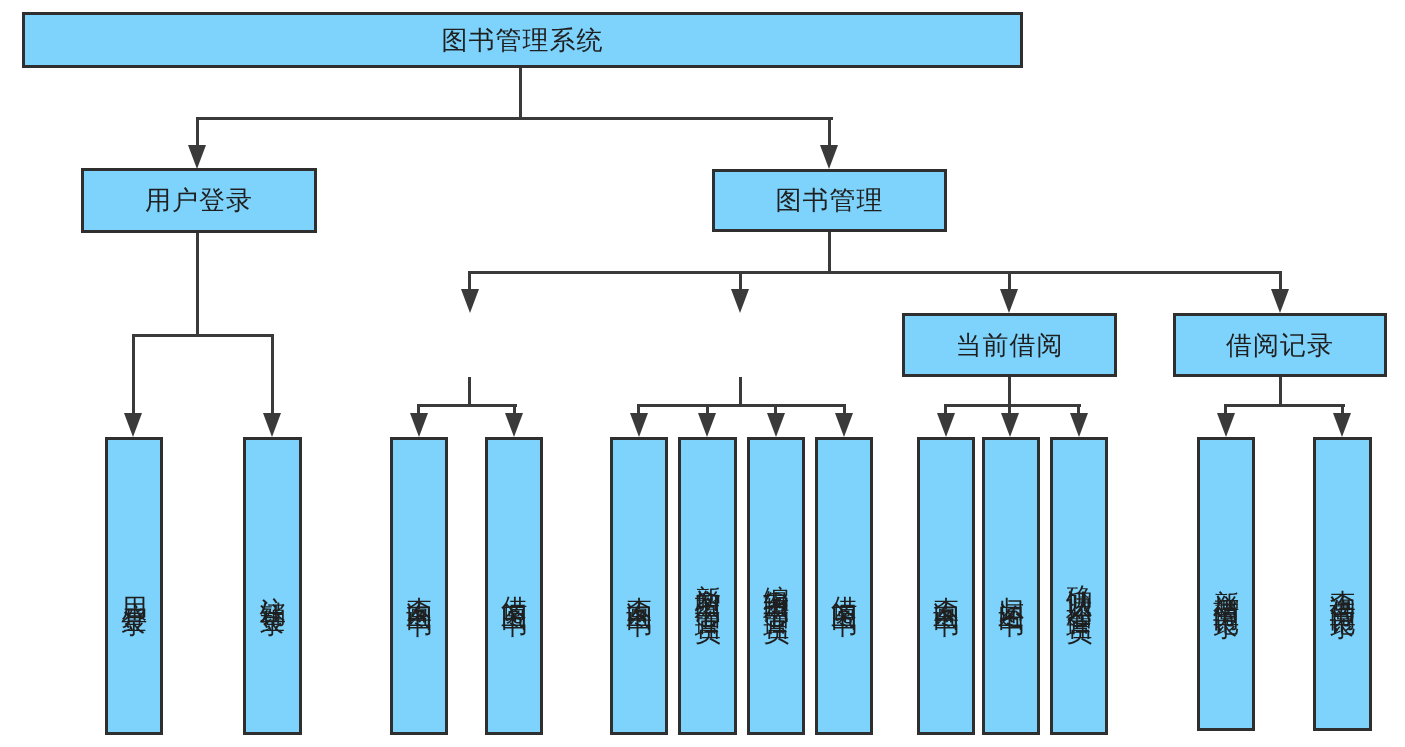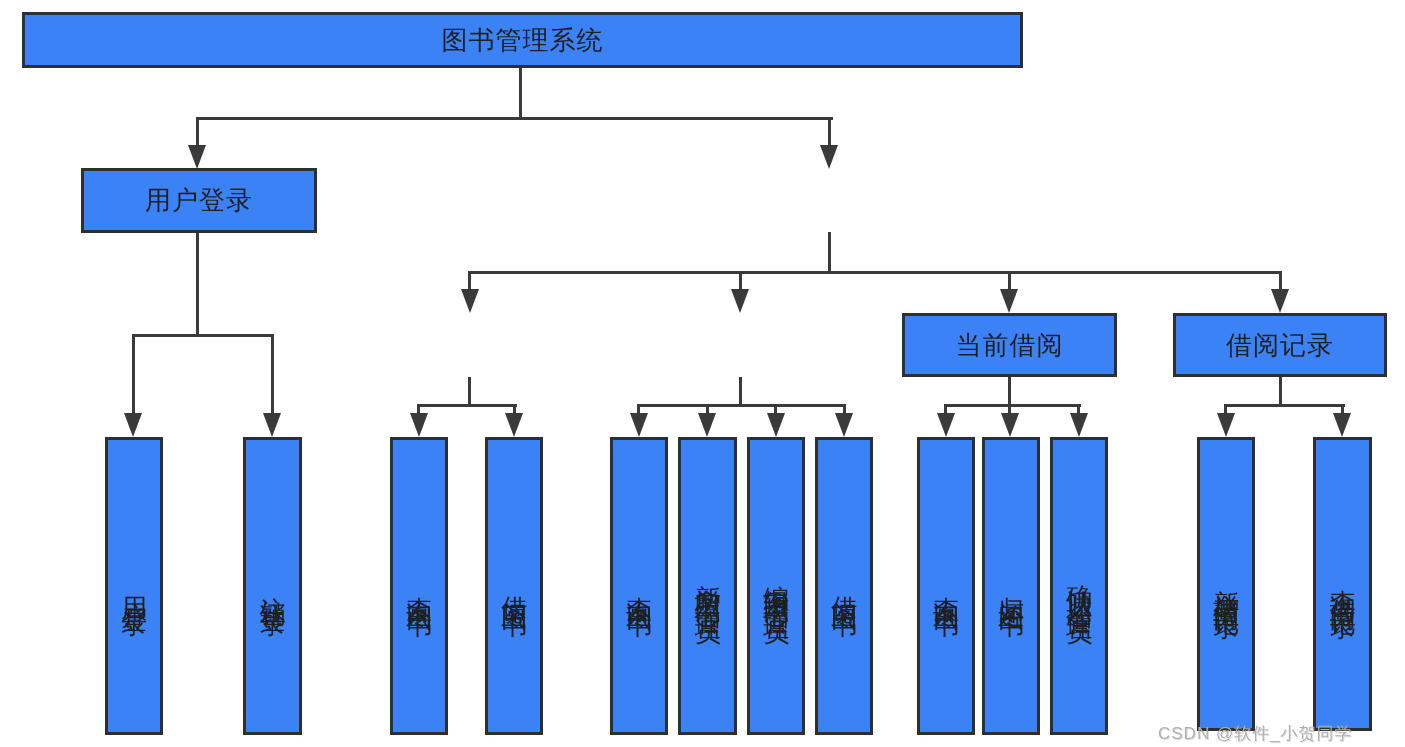--- a/index.html
+++ b/index.html
@@ -13,21 +13,21 @@
     width: 1405px;
     height: 747px;
     background: #ffffff;
     font-family: "Liberation Sans", "DejaVu Sans", sans-serif;
     color: #1f1f1f;
     overflow: hidden;
   }
   .node {
     position: absolute;
     border: 3px solid #2f2f2f;
-    background: #3b82f6;
+    background: #7dd3fc;
     display: flex;
     align-items: center;
     justify-content: center;
     font-size: 26px;
     letter-spacing: 1px;
     z-index: 2;
     text-align: right;
   }
   .vbox {
     border-width: 3px;
@@ -74,20 +74,21 @@
 </style>
 </head>
 <body>
 
 <div id="canvas">
 
   <div class="node" style="left:22px; top:12px; width:1001px; height:56px;">图书管理系统</div>
 
   <div class="node" style="left:81px; top:168px; width:236px; height:65px;">用户登录</div>
 
+  <div class="node" style="left:712px; top:169px; width:235px; height:63px;">图书管理</div>
 
 
 
   <div class="node" style="left:1173px; top:313px; width:214px; height:64px;">借阅记录</div>
 
   <div class="node" style="left:902px; top:313px; width:215px; height:64px;">当前借阅</div>
 
   <div class="node vbox" style="left:105px; top:437px; width:58px; height:298px;">
     <span class="vtext">用户登录</span>
   </div>
@@ -192,15 +193,14 @@
   <div class="vl" style="left:1077px; top:404px; height:11px;"></div>
   <div class="ar" style="left:1070px; top:413px;"></div>
 
   <div class="vl" style="left:1279px; top:377px; height:29px;"></div>
   <div class="hl" style="left:1224px; top:404px; width:121px;"></div>
   <div class="vl" style="left:1224px; top:404px; height:11px;"></div>
   <div class="ar" style="left:1217px; top:413px;"></div>
   <div class="vl" style="left:1341px; top:404px; height:11px;"></div>
   <div class="ar" style="left:1333px; top:413px;"></div>
 
-  <div class="watermark">CSDN @软件_小贺同学</div>
 
 </div>
 
 </body></html>

